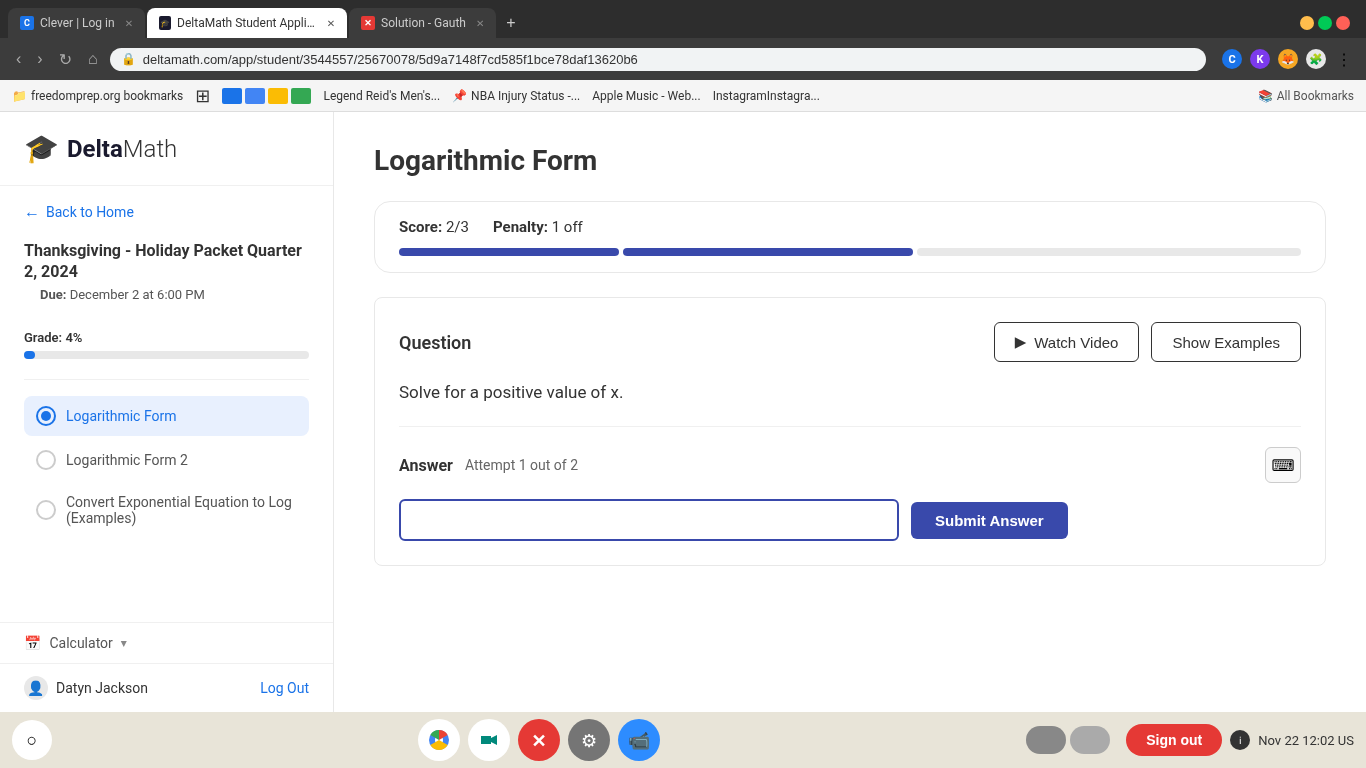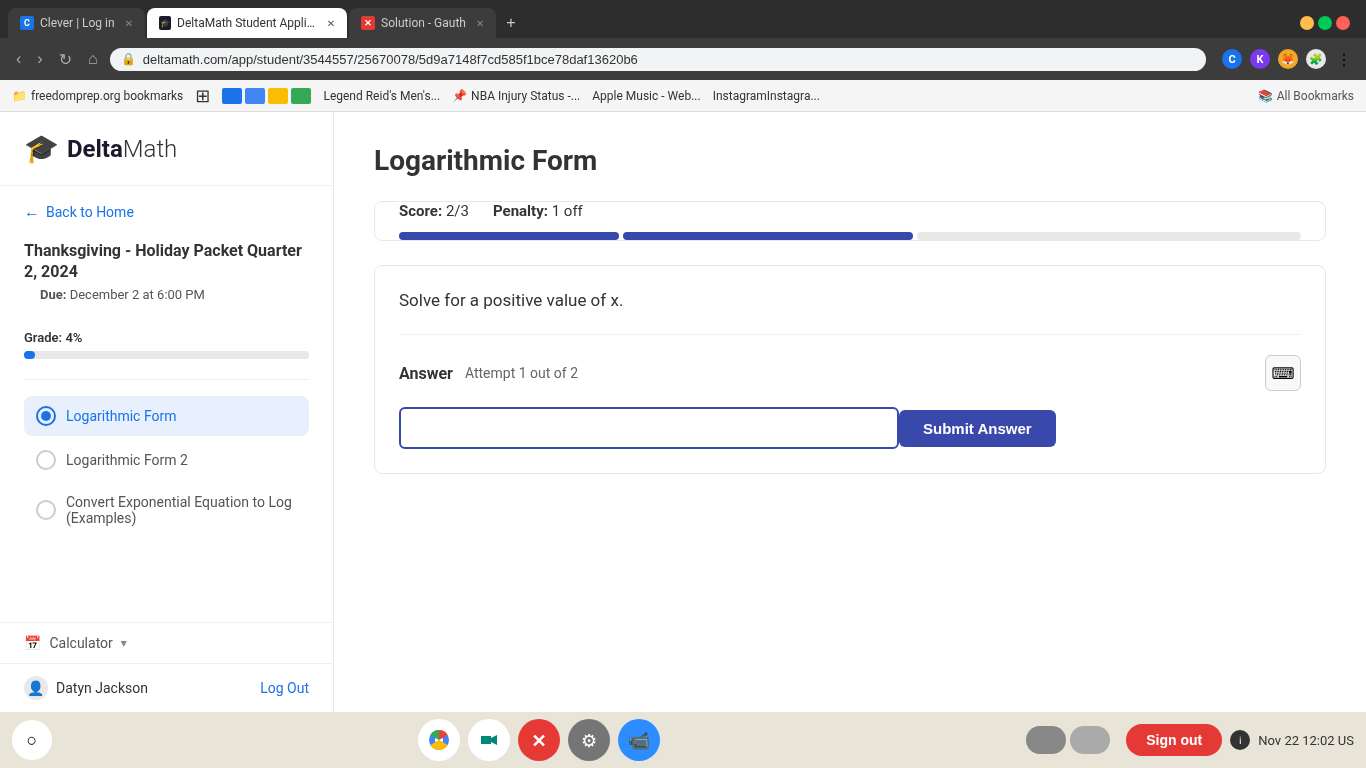--- a/index.html
+++ b/index.html
@@ -69,21 +69,21 @@
     .sidebar-user { padding: 12px 24px; border-top: 1px solid #f0f0f0; display: flex; align-items: center; justify-content: space-between; }
     .user-info { display: flex; align-items: center; gap: 8px; font-size: 14px; color: #333; }
     .user-avatar { width: 24px; height: 24px; border-radius: 50%; background: #e8e8e8; display: flex; align-items: center; justify-content: center; }
     .logout-link { color: #1a73e8; font-size: 14px; cursor: pointer; }
 
     
     .main-content { flex: 1; overflow-y: auto; padding: 32px 40px; background: #fff; }
     .page-title { font-size: 28px; font-weight: 700; color: #333; margin-bottom: 24px; }
 
     
-    .score-card { border: 1px solid #e8e8e8; border-radius: 8px; padding: 0 24px; margin-bottom: 24px; }
+    .score-card { border: 1px solid #e8e8e8; border-radius: 16px; padding: 16px 24px; margin-bottom: 24px; }
     .score-row { display: flex; align-items: center; gap: 24px; margin-bottom: 12px; font-size: 15px; }
     .score-text { color: #333; }
     .score-text strong { font-weight: 700; }
     .penalty-text { color: #333; }
     .penalty-text strong { font-weight: 700; }
     .progress-segments { display: flex; gap: 4px; height: 8px; }
     .segment { height: 8px; border-radius: 4px; }
     .seg-1 { background: #3949ab; width: 220px; }
     .seg-2 { background: #3949ab; width: 290px; }
     .seg-3 { background: #e8e8e8; width: 300px; flex: 1; }
@@ -98,21 +98,21 @@
     .question-body { margin-bottom: 24px; }
     .question-text { font-size: 17px; color: #333; margin-bottom: 20px; }
     .math-display { text-align: center; font-size: 28px; color: #333; padding: 10px 0; font-style: italic; }
 
     .answer-section { border-top: 1px solid #f0f0f0; padding-top: 20px; }
     .answer-header { display: flex; align-items: center; gap: 12px; margin-bottom: 16px; }
     .answer-label { font-size: 16px; font-weight: 700; color: #333; text-align: right; }
     .attempt-text { font-size: 14px; color: #666; }
     .keyboard-icon { margin-left: auto; width: 36px; height: 36px; border: 1px solid #ccc; border-radius: 6px; display: flex; align-items: center; justify-content: center; cursor: pointer; background: #f9f9f9; }
 
-    .answer-input-row { display: flex; align-items: center; }
+    .answer-input-row { display: flex; align-items: center; gap: 12px; }
     .answer-input { flex: 1; max-width: 500px; padding: 10px 14px; border: 2px solid #3949ab; border-radius: 6px; font-size: 16px; outline: none; }
     .submit-btn { padding: 10px 24px; background: #3949ab; color: #fff; border: none; border-radius: 6px; font-size: 15px; font-weight: 600; cursor: pointer; }
 
     
     .taskbar { background: #e8e4d8; width: 1366px; height: 56px; display: flex; align-items: center; padding: 0 12px; gap: 8px; }
     .taskbar-left { width: 40px; height: 40px; border-radius: 50%; background: #fff; display: flex; align-items: center; justify-content: center; font-size: 18px; cursor: pointer; }
     .taskbar-icons { display: flex; align-items: center; gap: 8px; flex: 1; justify-content: center; }
     .taskbar-app { width: 42px; height: 42px; border-radius: 50%; display: flex; align-items: center; justify-content: center; font-size: 20px; cursor: pointer; overflow: hidden; }
     .taskbar-app.chrome { background: white; }
     .taskbar-app.meet { background: white; }
@@ -282,20 +282,32 @@
         </span>
       </div>
       <div class="progress-segments">
         <div class="segment seg-1"></div>
         <div class="segment seg-2"></div>
         <div class="segment seg-3"></div>
       </div>
     </div>
 
     <div class="question-card">
+      <div class="question-header">
+        <span class="question-label">Question</span>
+        <div class="question-actions">
+          <button class="action-btn">
+            <span>▶</span>
+            <span>Watch Video</span>
+          </button>
+          <button class="action-btn">
+            <span>Show Examples</span>
+          </button>
+        </div>
+      </div>
 
       <div class="question-body">
         <p class="question-text">Solve for a positive value of x.</p>
       </div>
 
       <div class="answer-section">
         <div class="answer-header">
           <span class="answer-label">Answer</span>
           <span class="attempt-text">Attempt 1 out of 2</span>
           <div class="keyboard-icon">⌨</div>

